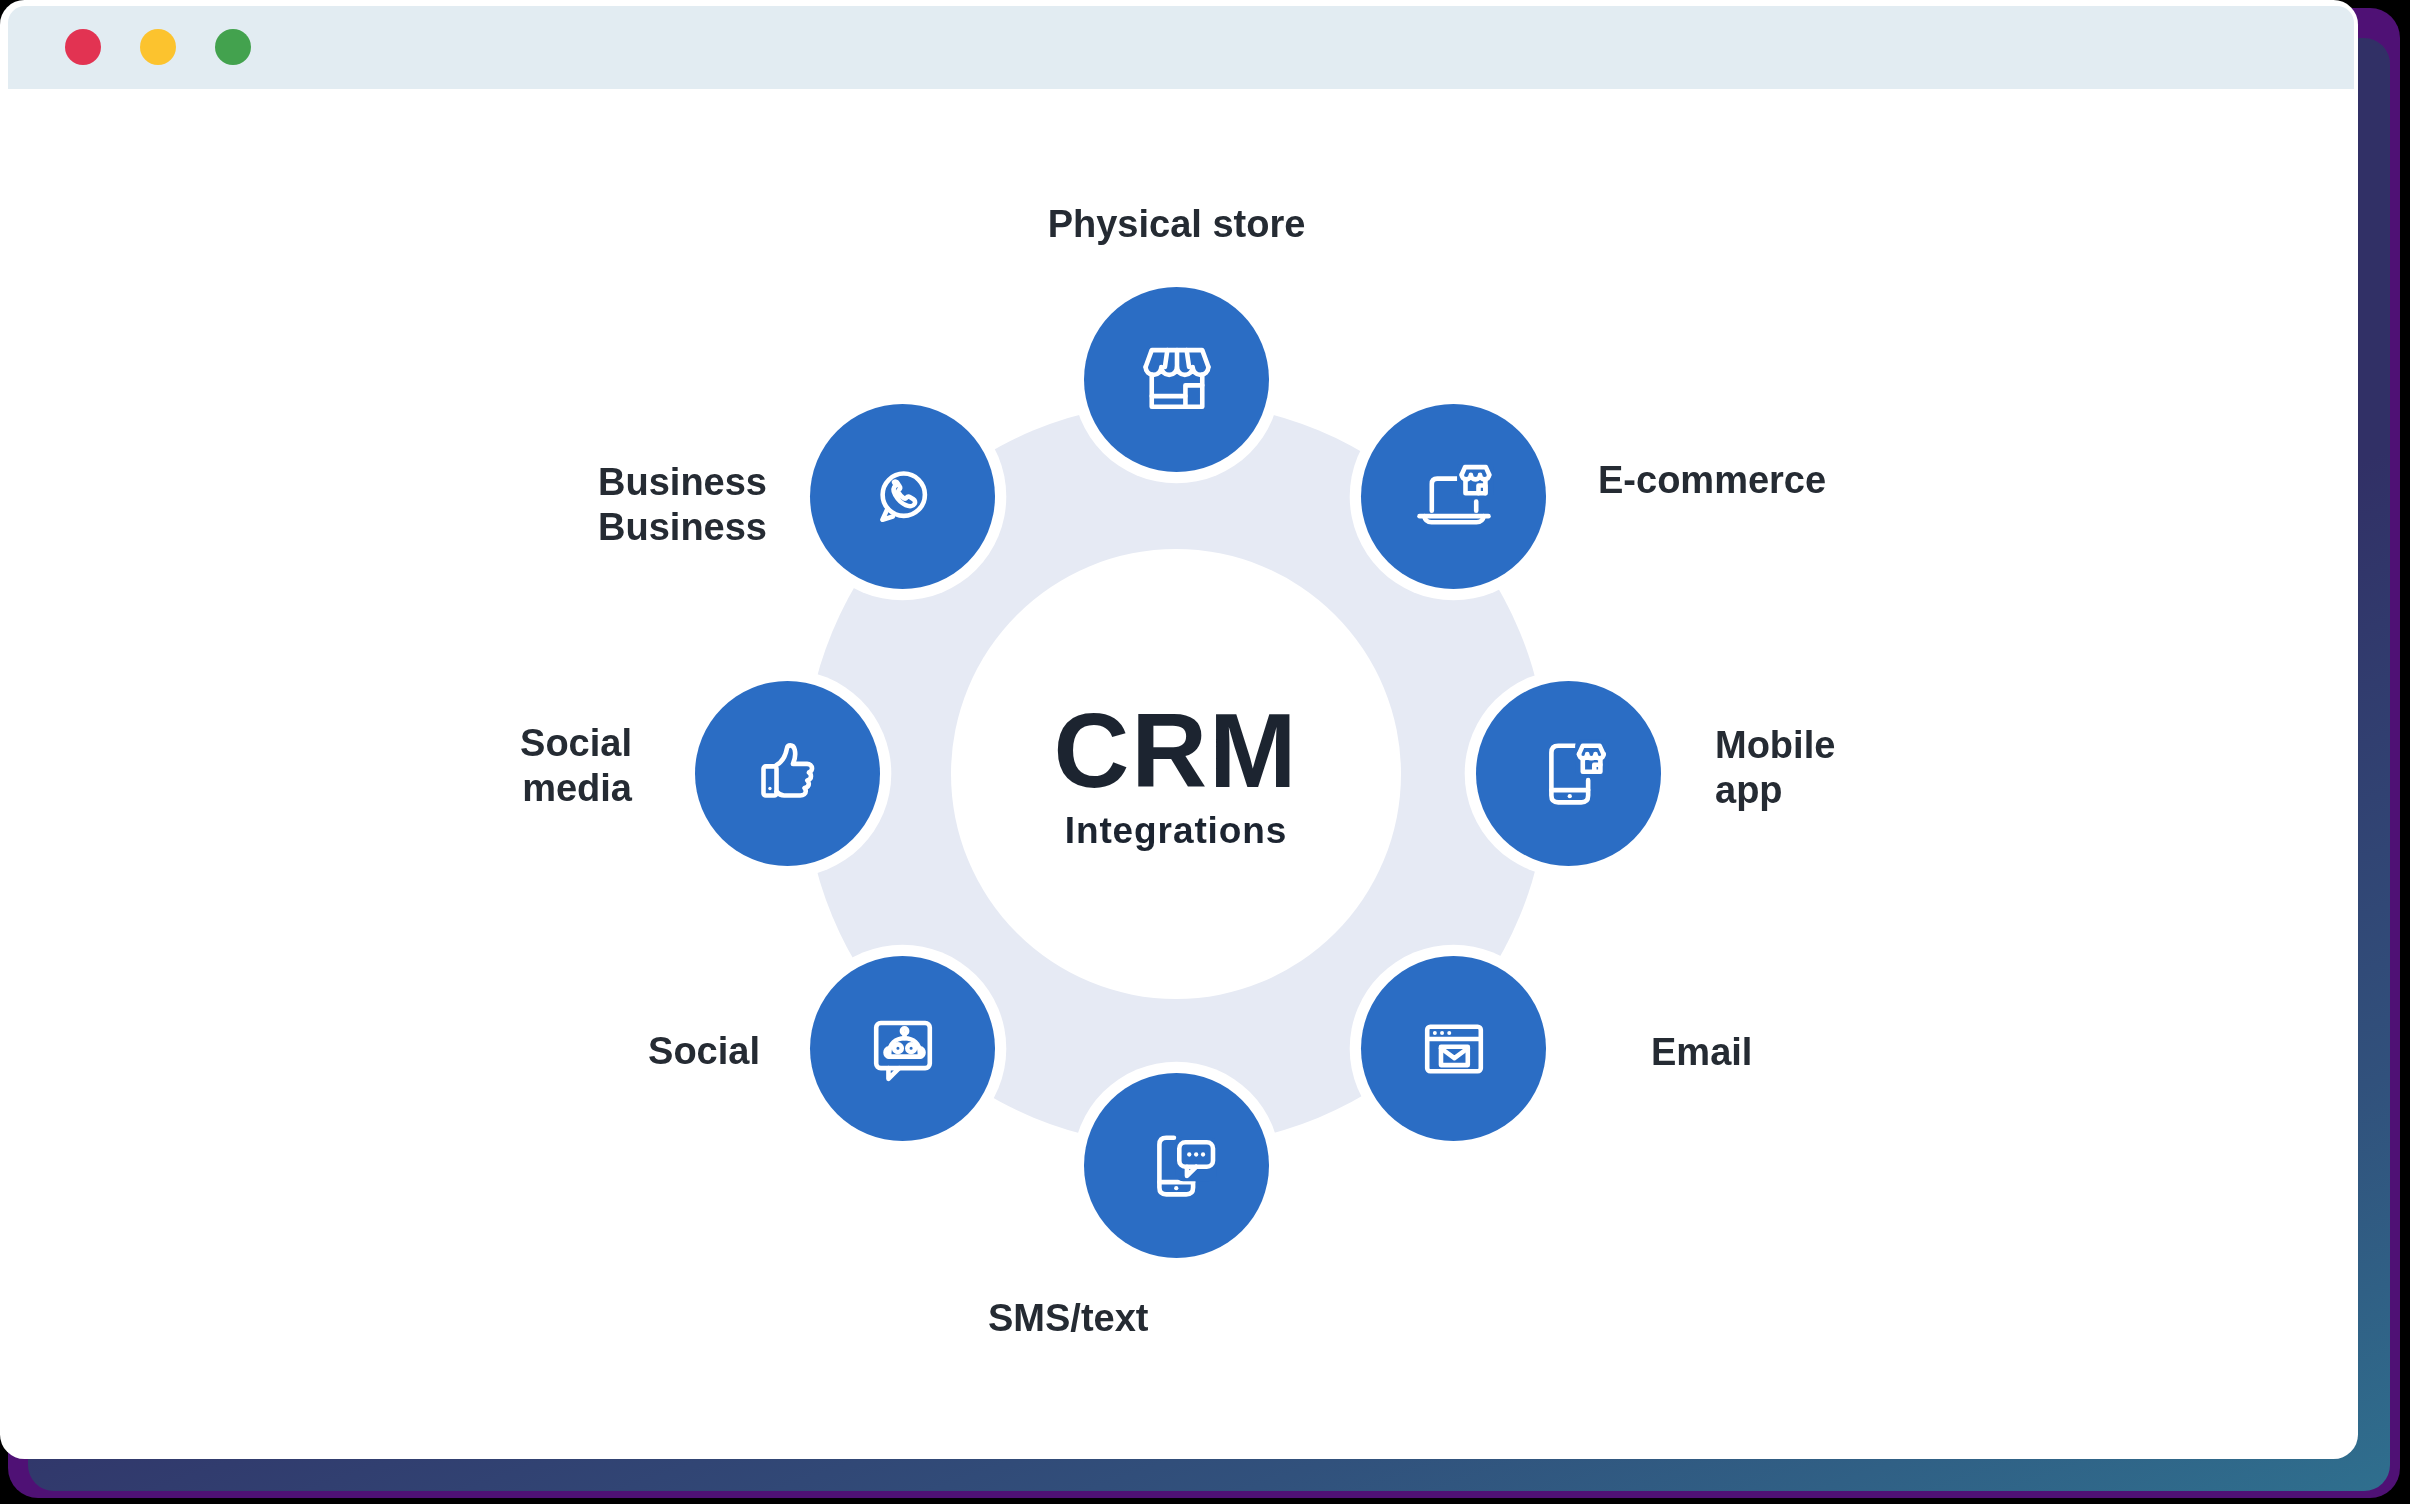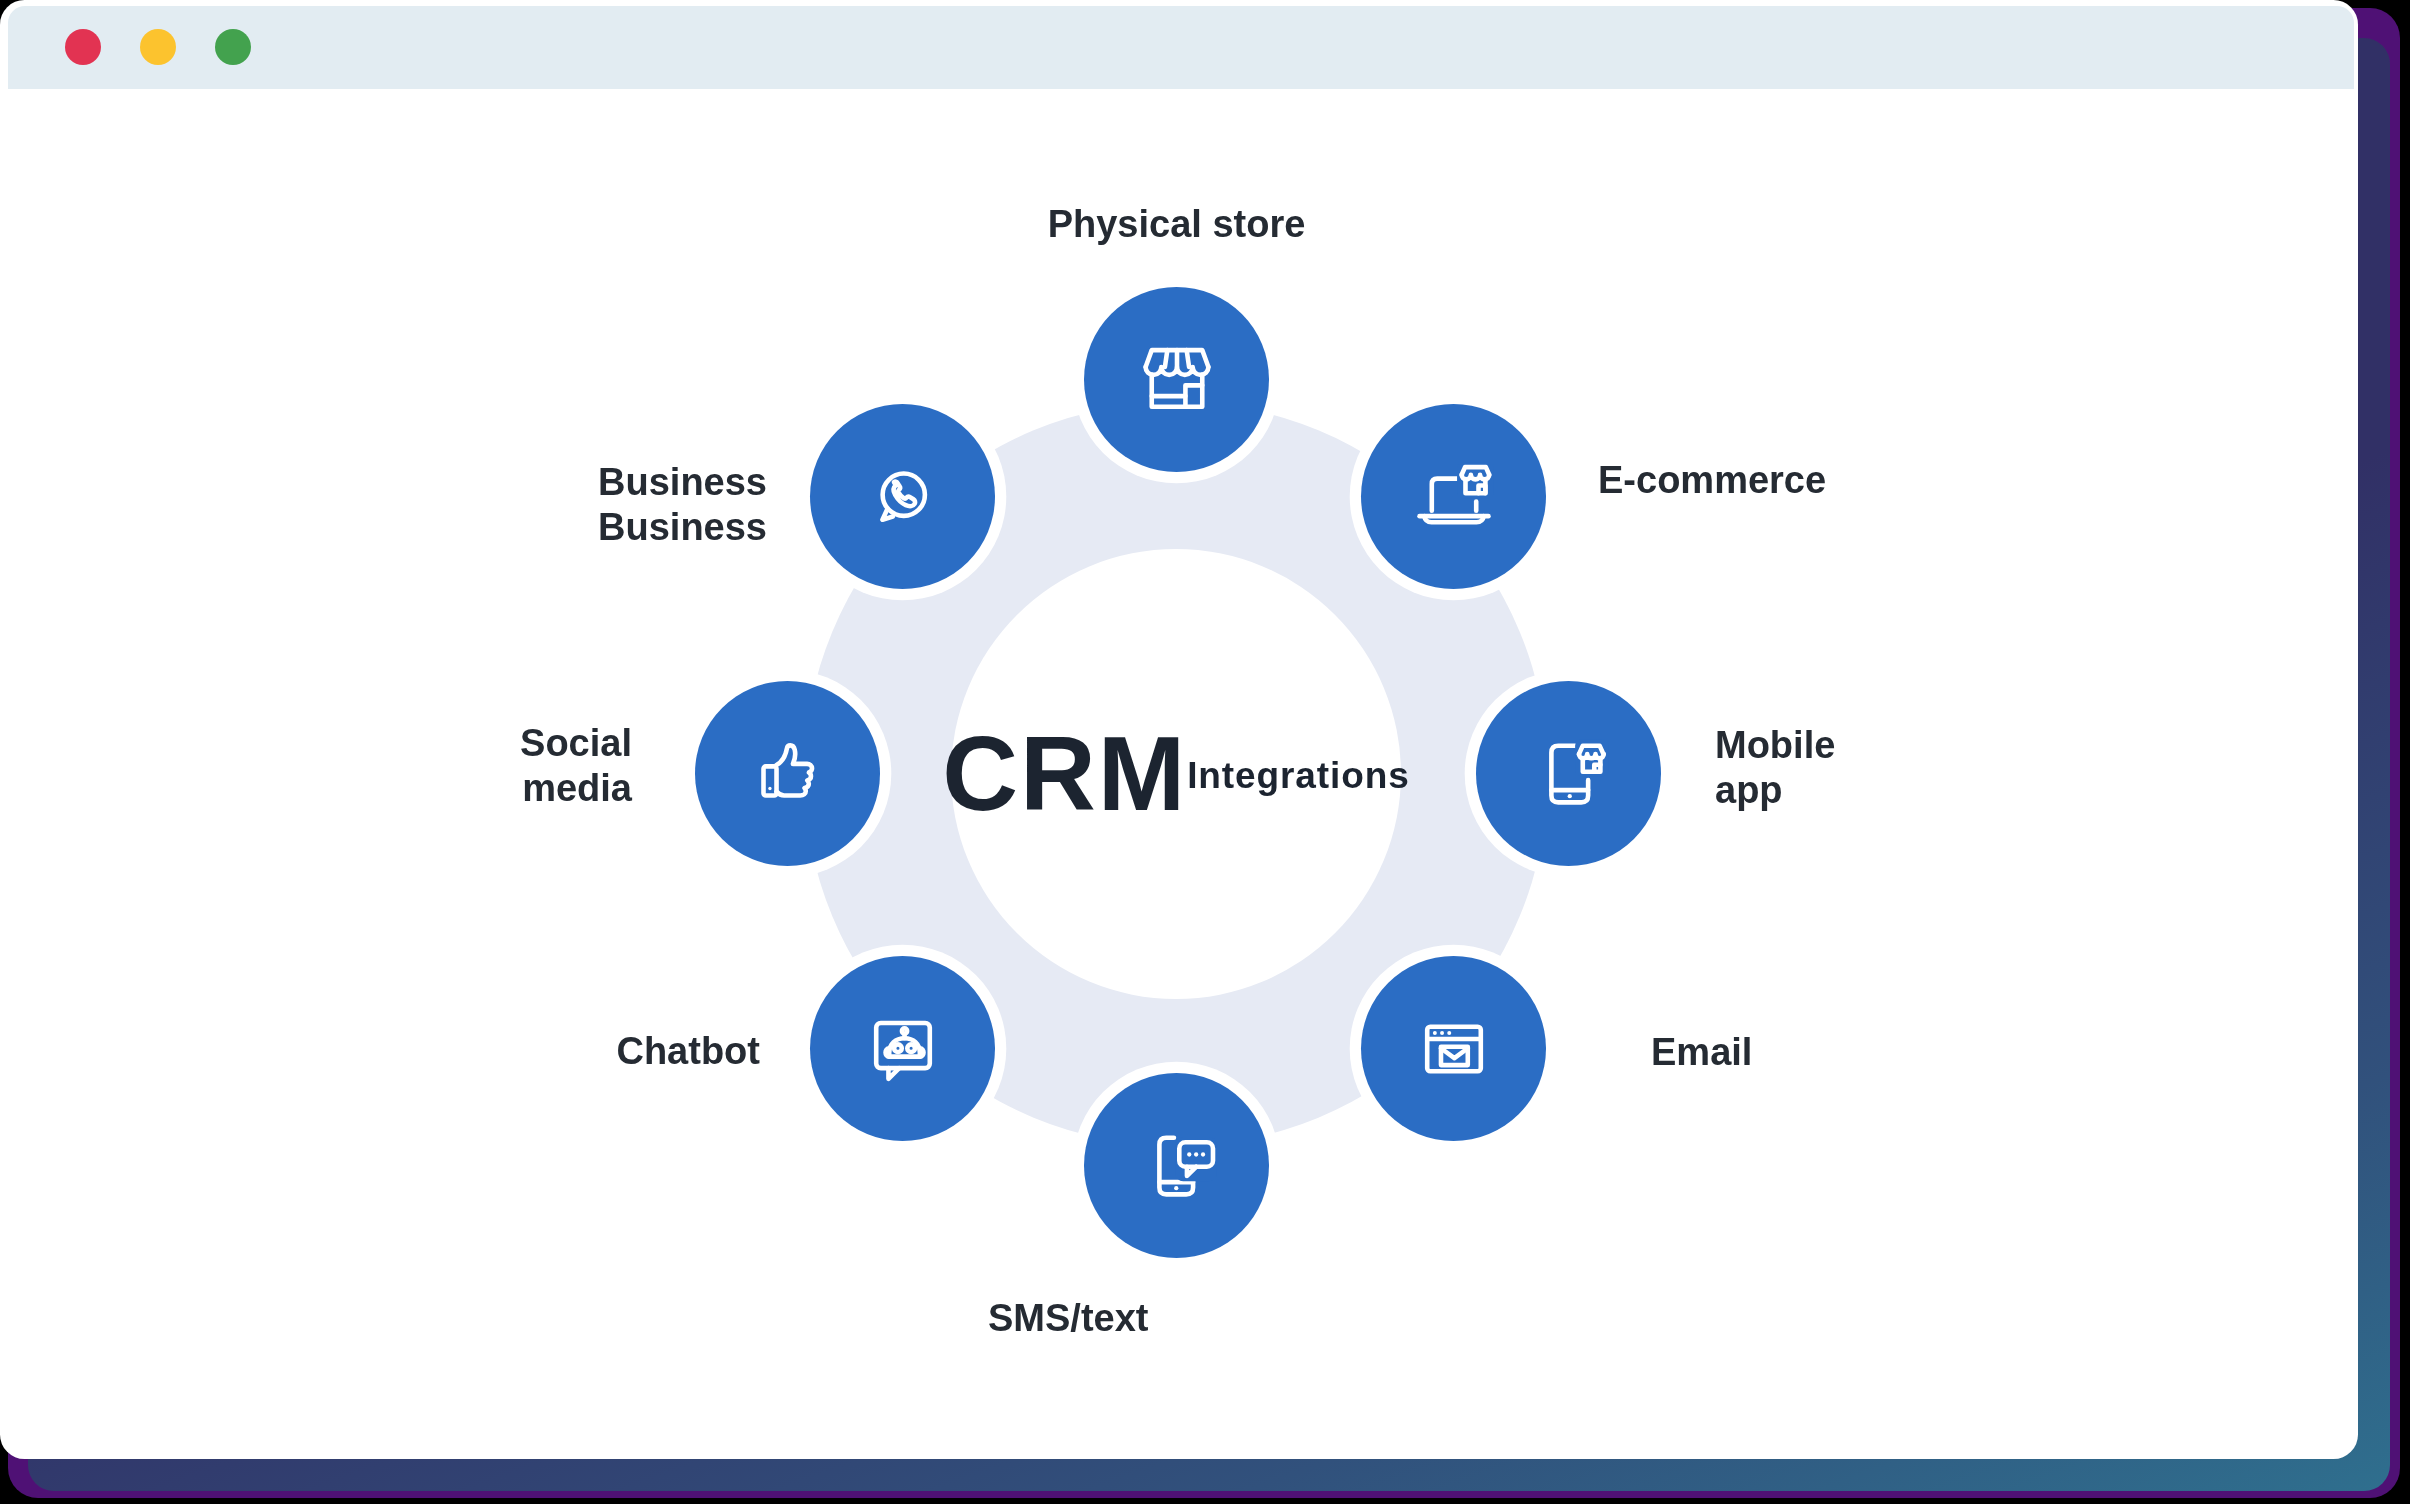--- a/index.html
+++ b/index.html
@@ -44,21 +44,21 @@
   .canvas{position:absolute;left:0;top:89px;right:0;bottom:0;}
   
   .diagram{position:absolute;left:0;top:-89px;width:2358px;height:1459px;}
   .ring{
     position:absolute;left:804px;top:402px;width:744px;height:744px;
     border-radius:50%;background:var(--ring);
   }
   .hub{
     position:absolute;left:951px;top:549px;width:450px;height:450px;
     border-radius:50%;background:#fff;
-    display:flex;flex-direction:row;align-items:center;justify-content:center;
+    display:flex;flex-direction:column;align-items:center;justify-content:center;
   }
   .hub-title{
     font-size:105px;font-weight:700;letter-spacing:1.9px;
     color:var(--title-text);line-height:1.05;
   }
   .hub-subtitle{
     font-size:37px;font-weight:700;color:var(--title-text);
     letter-spacing:0.9px;margin-top:3px;
   }
   .node{
@@ -192,21 +192,21 @@
           <path d="M22.5 44.5 v7 l7-7"></path>
           <path d="M23 37 v-2.5 c0-5.8 4.2-9.5 10-9.5 s10 3.7 10 9.5 V37 z"></path>
           <circle cx="28.7" cy="31.5" r="2.5"></circle>
           <circle cx="37.3" cy="31.5" r="2.5"></circle>
           <path d="M33 25 v-3"></path>
           <circle cx="33" cy="20.2" r="1.7"></circle>
           <path d="M23 31.5 c-3.2 0-3.2 5.5 0 5.5"></path>
           <path d="M43 31.5 c3.2 0 3.2 5.5 0 5.5"></path>
         </svg>
       </div>
-      <div class="node-label label-chatbot">Chatbot</div>
+      <div class="node-label label-chatbot">Social</div>
 
       <div class="node node-social-media">
         <svg viewBox="0 0 64 64">
           <rect x="16" y="27" width="8.5" height="19" rx="1.5"></rect>
           <circle class="dotfill" cx="20.2" cy="41.5" r="1.1"></circle>
           <path d="M24.5 43.5 c1.5 1.7 3 2.5 5 2.5 h10.5 c2.2 0 3.6-1.1 3.6-2.8 c0-.8-.3-1.5-.8-2 c1.6-.3 2.8-1.4 2.8-2.8 c0-.9-.4-1.7-1-2.2 c1.4-.4 2.4-1.5 2.4-2.8 c0-1-.5-1.9-1.3-2.4 c1.2-.5 2-1.5 2-2.7 c0-1.6-1.4-2.9-3.2-2.9 h-9.3 c1.3-2.8 1.8-6.5 1.2-9.2 c-.4-1.8-1.5-2.9-2.9-2.9 c-1.2 0-2 .8-2.2 2 c-.8 4.5-3 8.8-6.8 10.8"></path>
         </svg>
       </div>
       <div class="node-label label-social-media">Social media</div>
 

